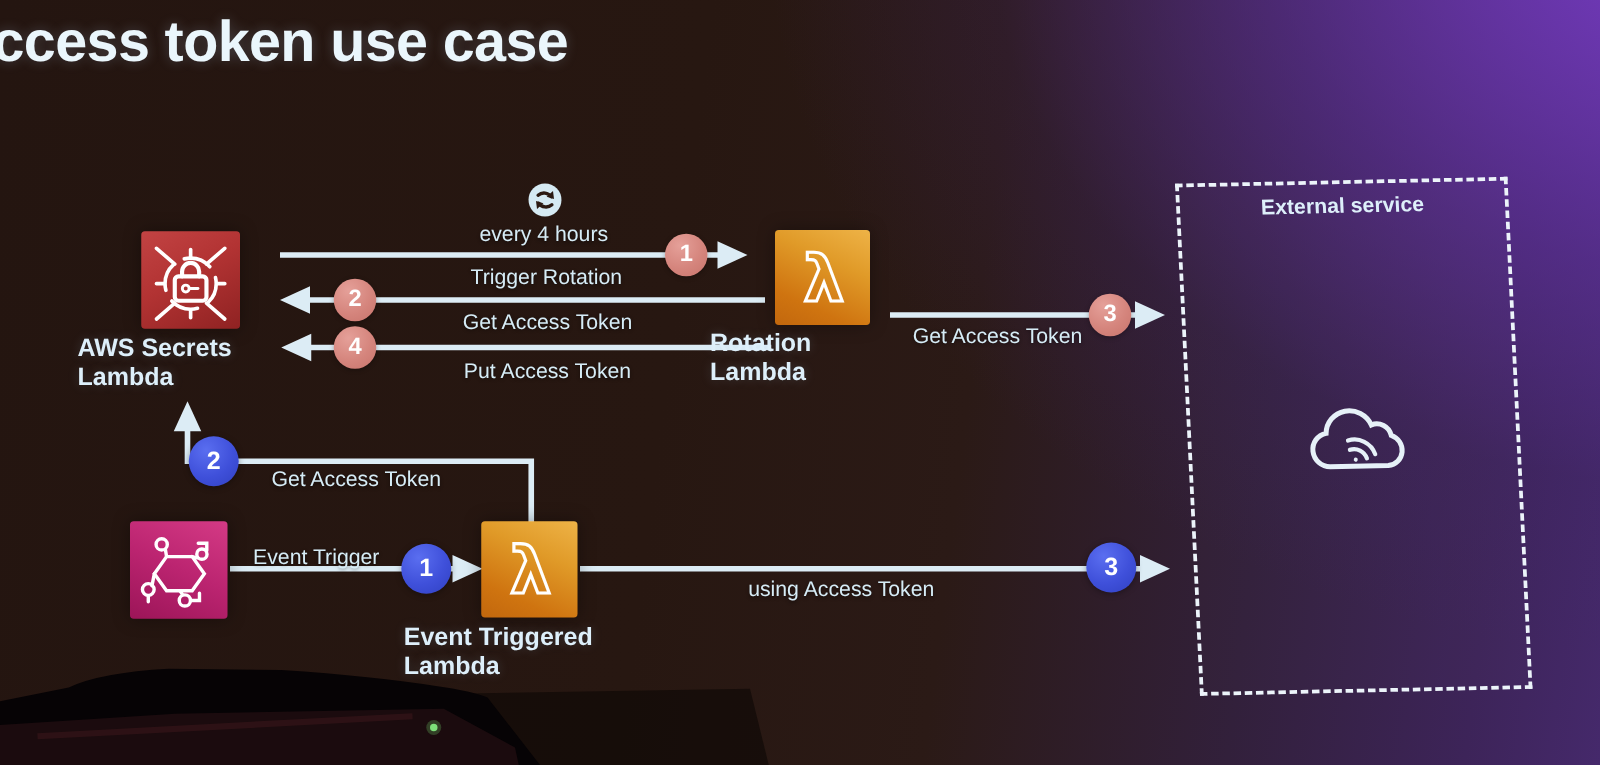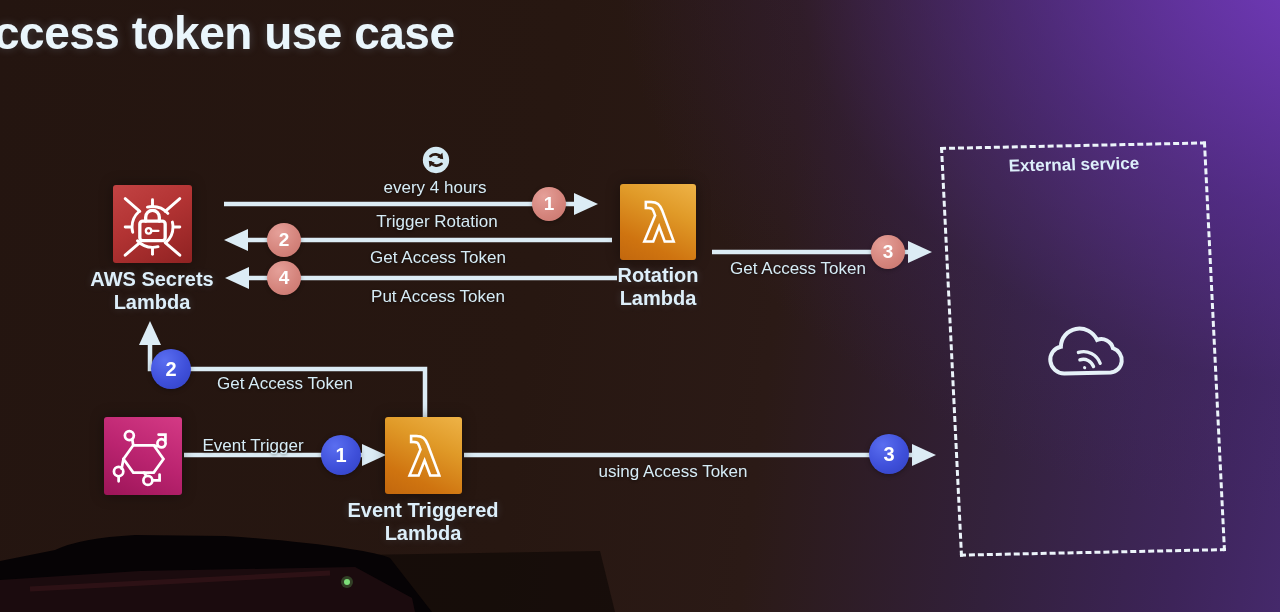--- a/index.html
+++ b/index.html
@@ -21,21 +21,21 @@
     white-space:nowrap;
   }
   .tile { position:absolute; border-radius:3px; z-index:8; box-shadow:0 0 14px rgba(0,0,0,.35); }
   .tile svg { display:block; width:100%; height:100%; }
   .tile-sm  { left:113px; top:185px; width:79px; height:78px; background:linear-gradient(150deg,#c24343 0%,#b23333 45%,#8f2222 100%); }
   .tile-rl  { left:620px; top:184px; width:76px; height:76px; }
   .tile-etl { left:385px; top:417px; width:77px; height:77px; }
   .tile-lambda { background:linear-gradient(205deg,#eeb347 0%,#e09a28 35%,#cf7410 75%,#c2670d 100%); }
   .tile-eb  { left:104px; top:417px; width:78px; height:78px; background:linear-gradient(205deg,#d43a85 0%,#bb2470 50%,#9c1558 100%); }
   .node-label {
-    position:absolute; z-index:9; text-align:center;
+    position:absolute; z-index:9; text-align:left;
     font-size:20px; font-weight:bold; line-height:23px;
     color:#ddeffa; text-shadow:0 0 9px rgba(170,215,255,.18);
   }
   .node-label span { display:block; }
   .arrow-label {
     position:absolute; z-index:9; text-align:center;
     font-size:17px; font-weight:normal; line-height:21px;
     color:#d6ecf6; text-shadow:0 1px 3px rgba(0,0,0,.45);
   }
   .arrow-label span { display:block; }

